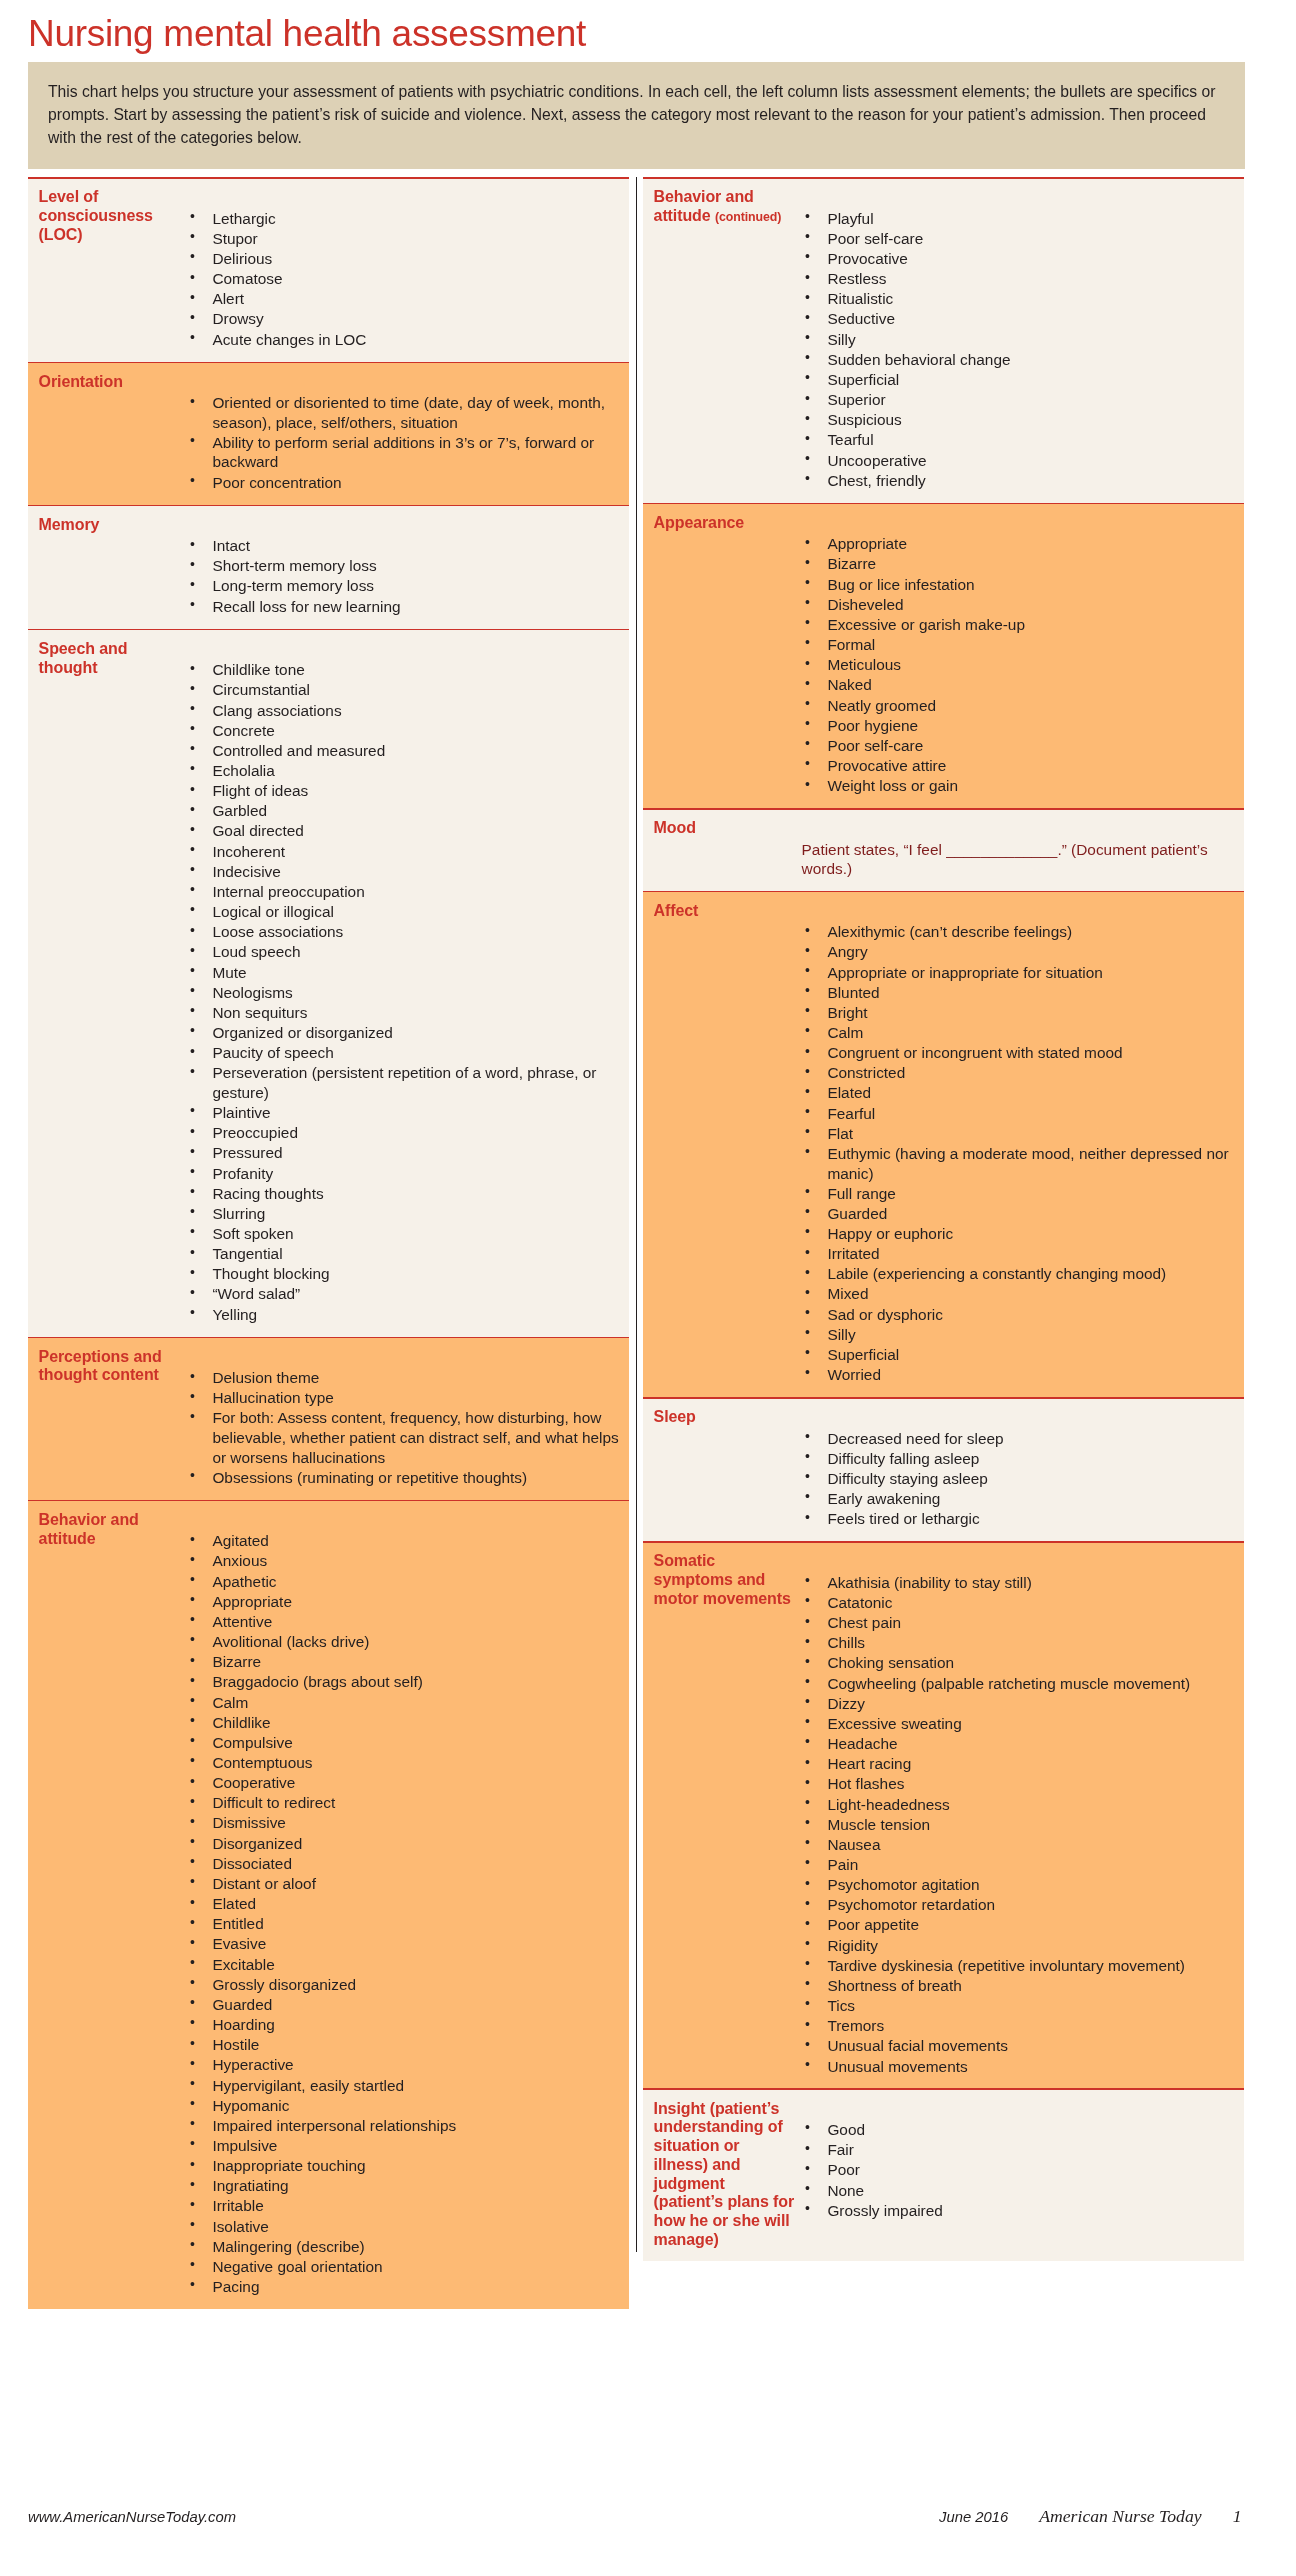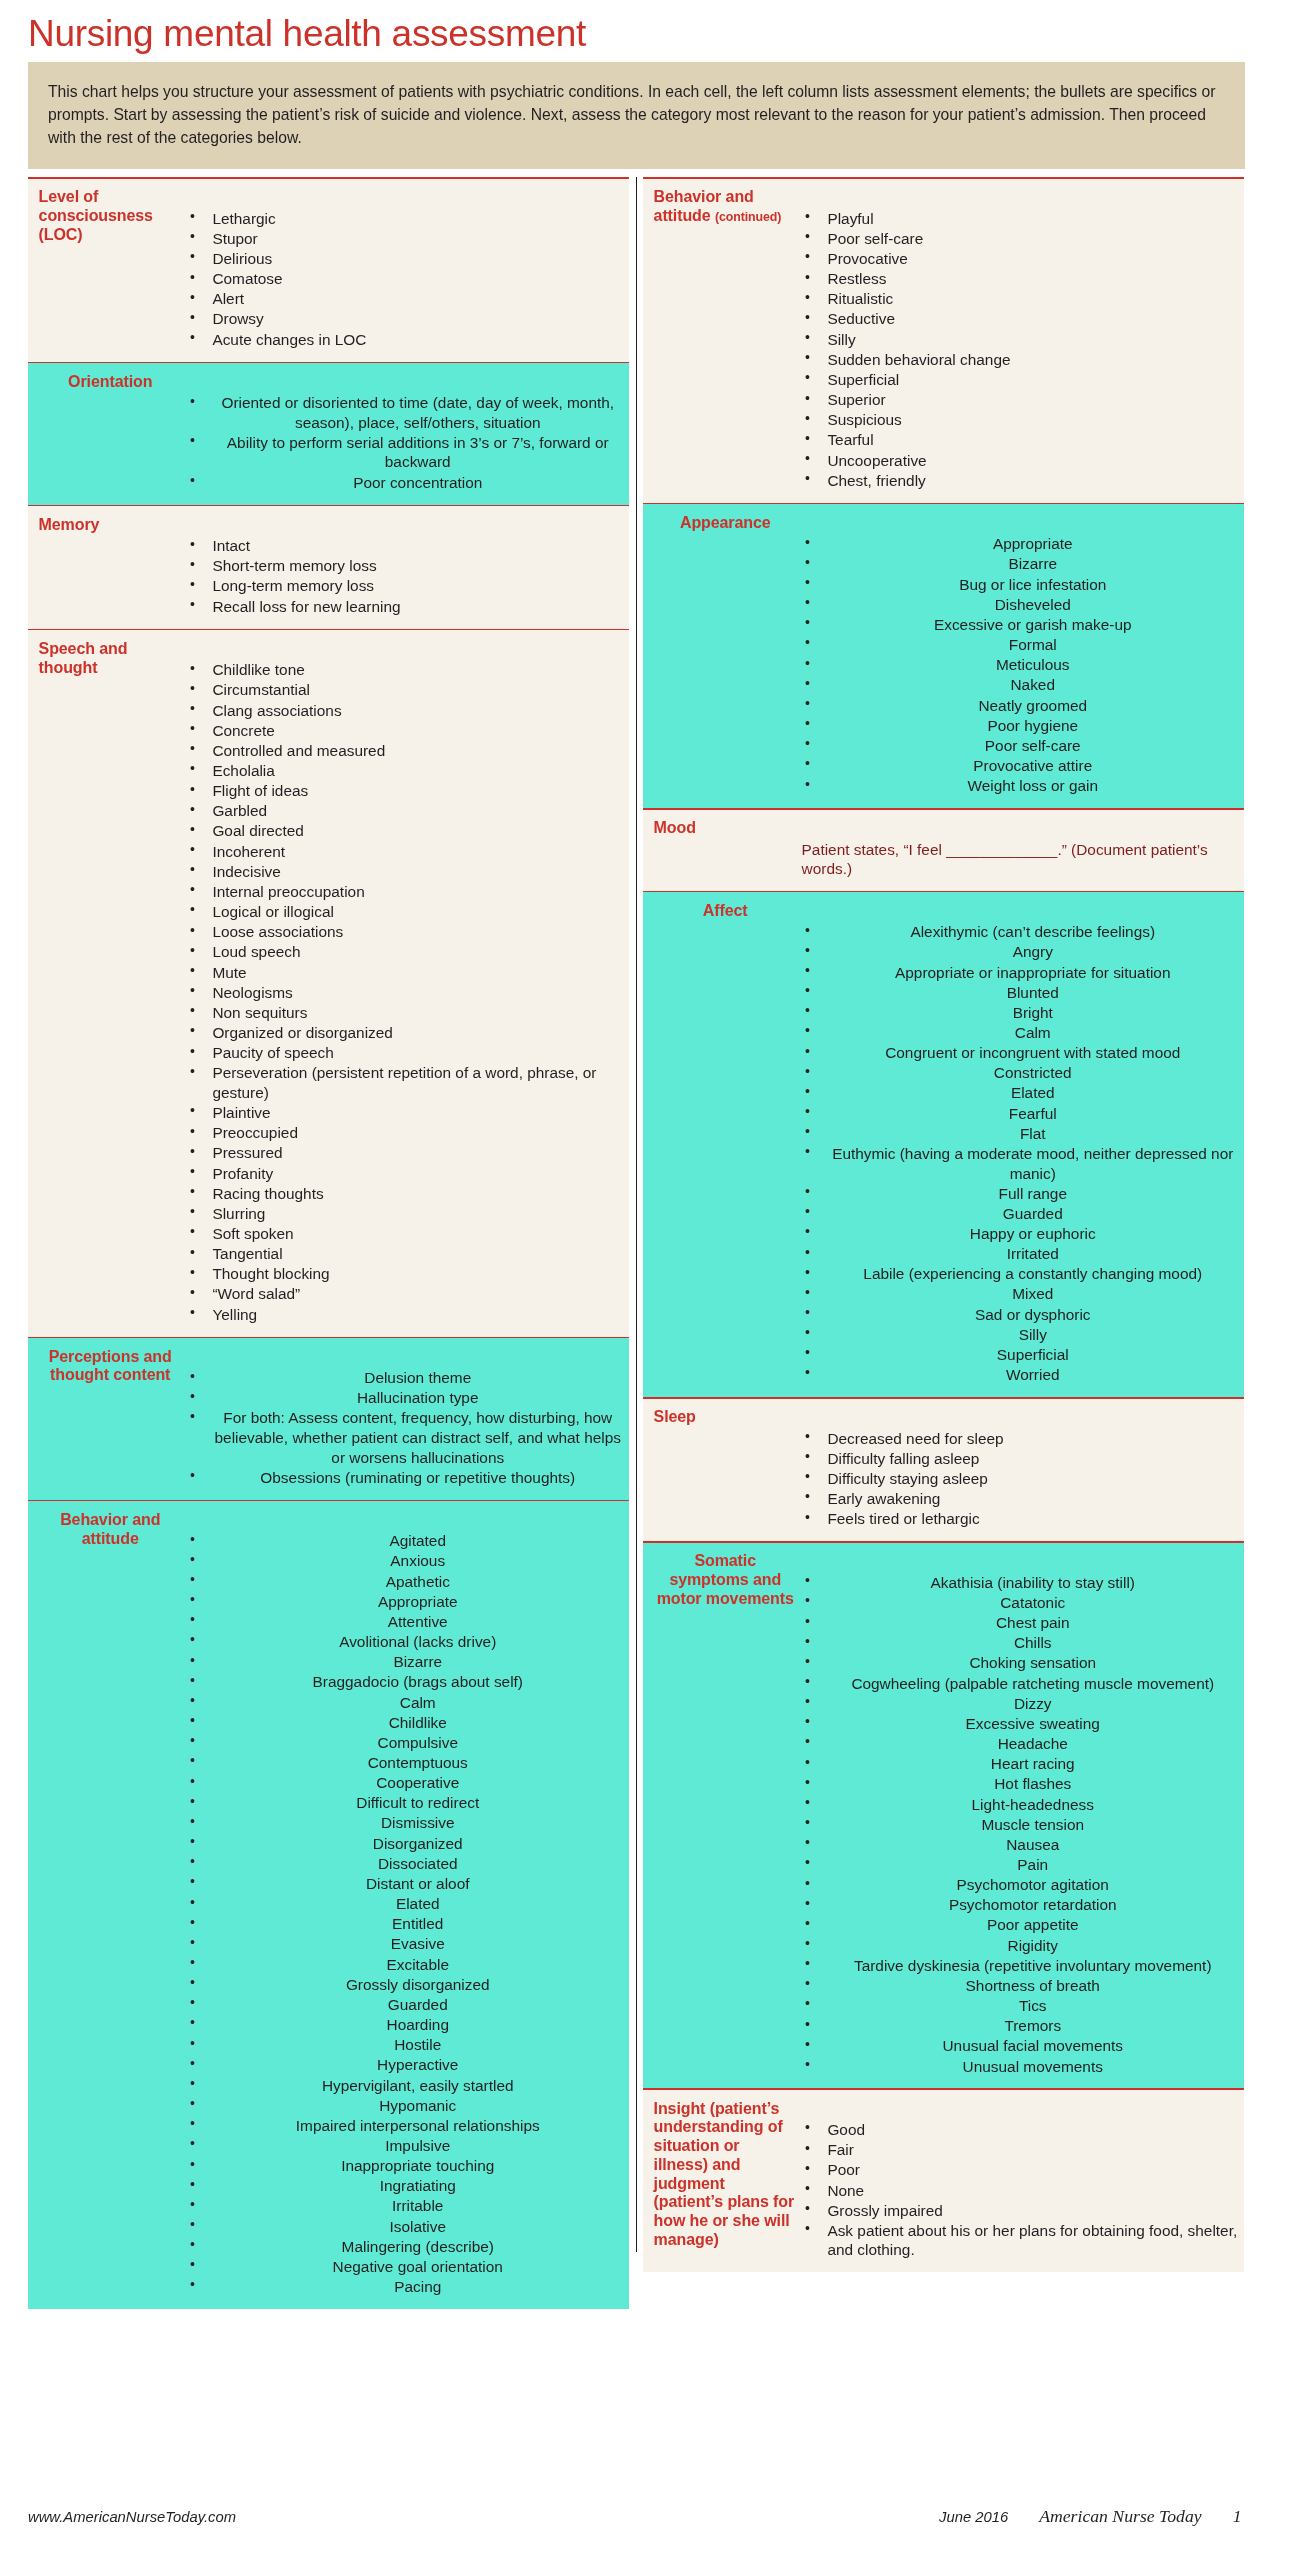--- a/index.html
+++ b/index.html
@@ -73,21 +73,21 @@
     top: 0;
     bottom: 57px;
     width: 1.8px;
     background: #231f20;
   }
 
   .section {
     padding: 0;
   }
   .section.light { background: #f6f1e9; }
-  .section.tan   { background: #5eead4; text-align: center; }
+  .section.tan   { background: #fdba74; }
 
   .rule {
     height: 1.8px;
     background: #cc3229;
     width: 100%;
   }
 
   .section-body {
     display: flex;
     padding: 7px 5.9px 11.8px 5.9px;
@@ -481,21 +481,20 @@
           <div class="rule"></div>
           <div class="section-body">
             <div class="sec-label"><span>Insight (patient’s understanding of situation or illness) and judgment (patient’s plans for how he or she will manage)</span></div>
             <div class="sec-items">
               <ul class="bullets">
                 <li>Good</li>
                 <li>Fair</li>
                 <li>Poor</li>
                 <li>None</li>
                 <li>Grossly impaired</li>
-                <li>Ask patient about his or her plans for obtaining food, shelter, and clothing.</li>
               </ul>
             </div>
           </div>
         </div>
       </div>
   </div>
 
   <div class="footer">
     <span class="footer-left">www.AmericanNurseToday.com</span>
     <span class="footer-right">

